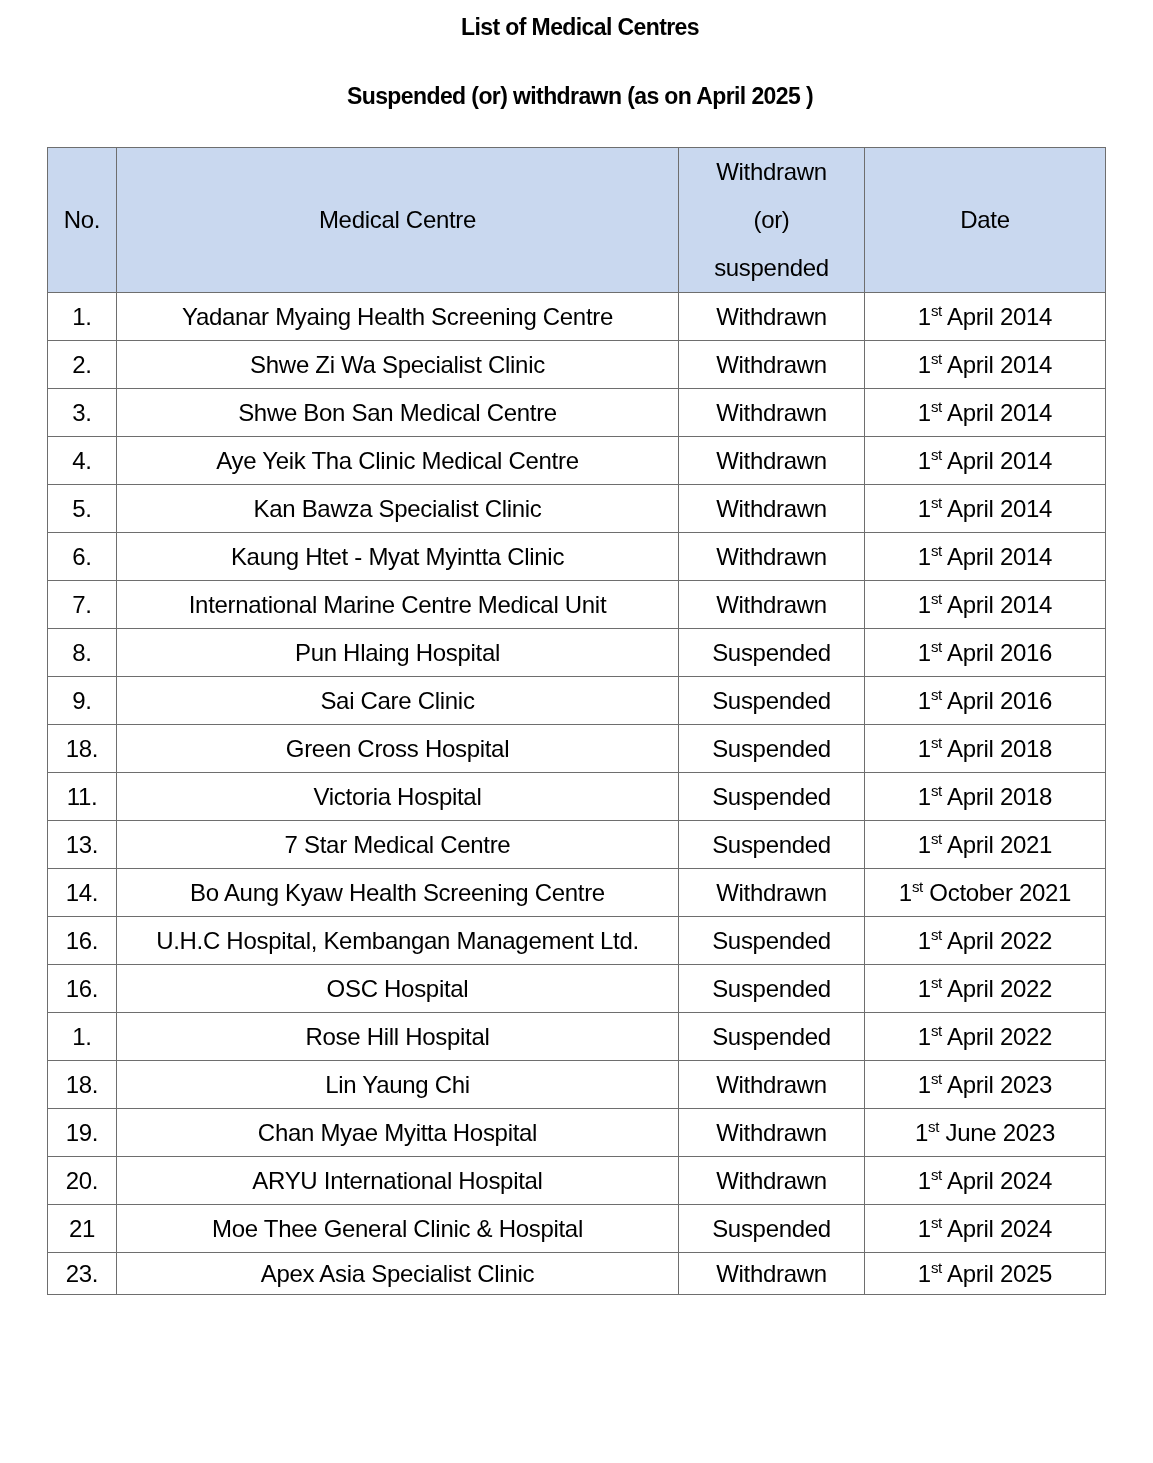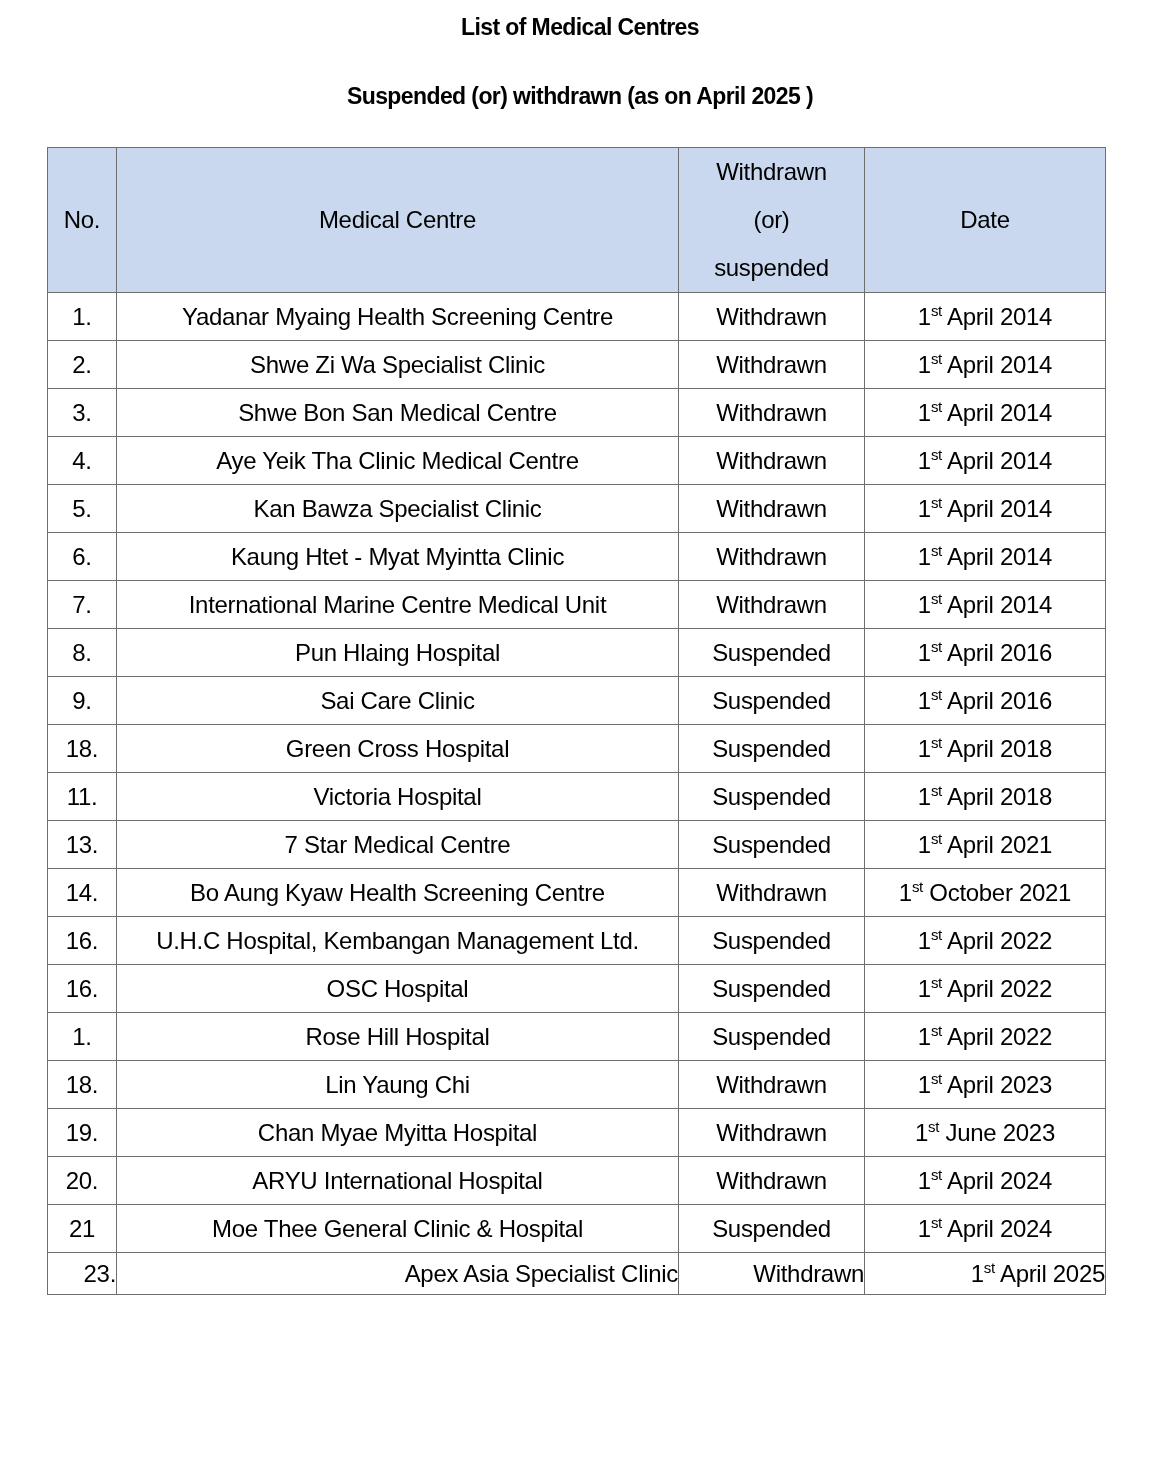--- a/index.html
+++ b/index.html
@@ -46,21 +46,21 @@
     }
     table.centres th {
       background: #c9d8ef;
       font-weight: normal;
       height: 144px;
       line-height: 48px;
     }
     table.centres td {
       height: 47px;
     }
-    table.centres tr.last td { height: 41px; text-align: right; }
+    table.centres tr.last td { height: 41px; }
     col.c-no { width: 69px; }
     col.c-name { width: 562px; }
     col.c-status { width: 186px; }
     col.c-date { width: 241px; }
     .ord {
       font-size: 15px;
       vertical-align: 9px;
       line-height: 0;
     }
     .hdr-stack span { display: block; }

